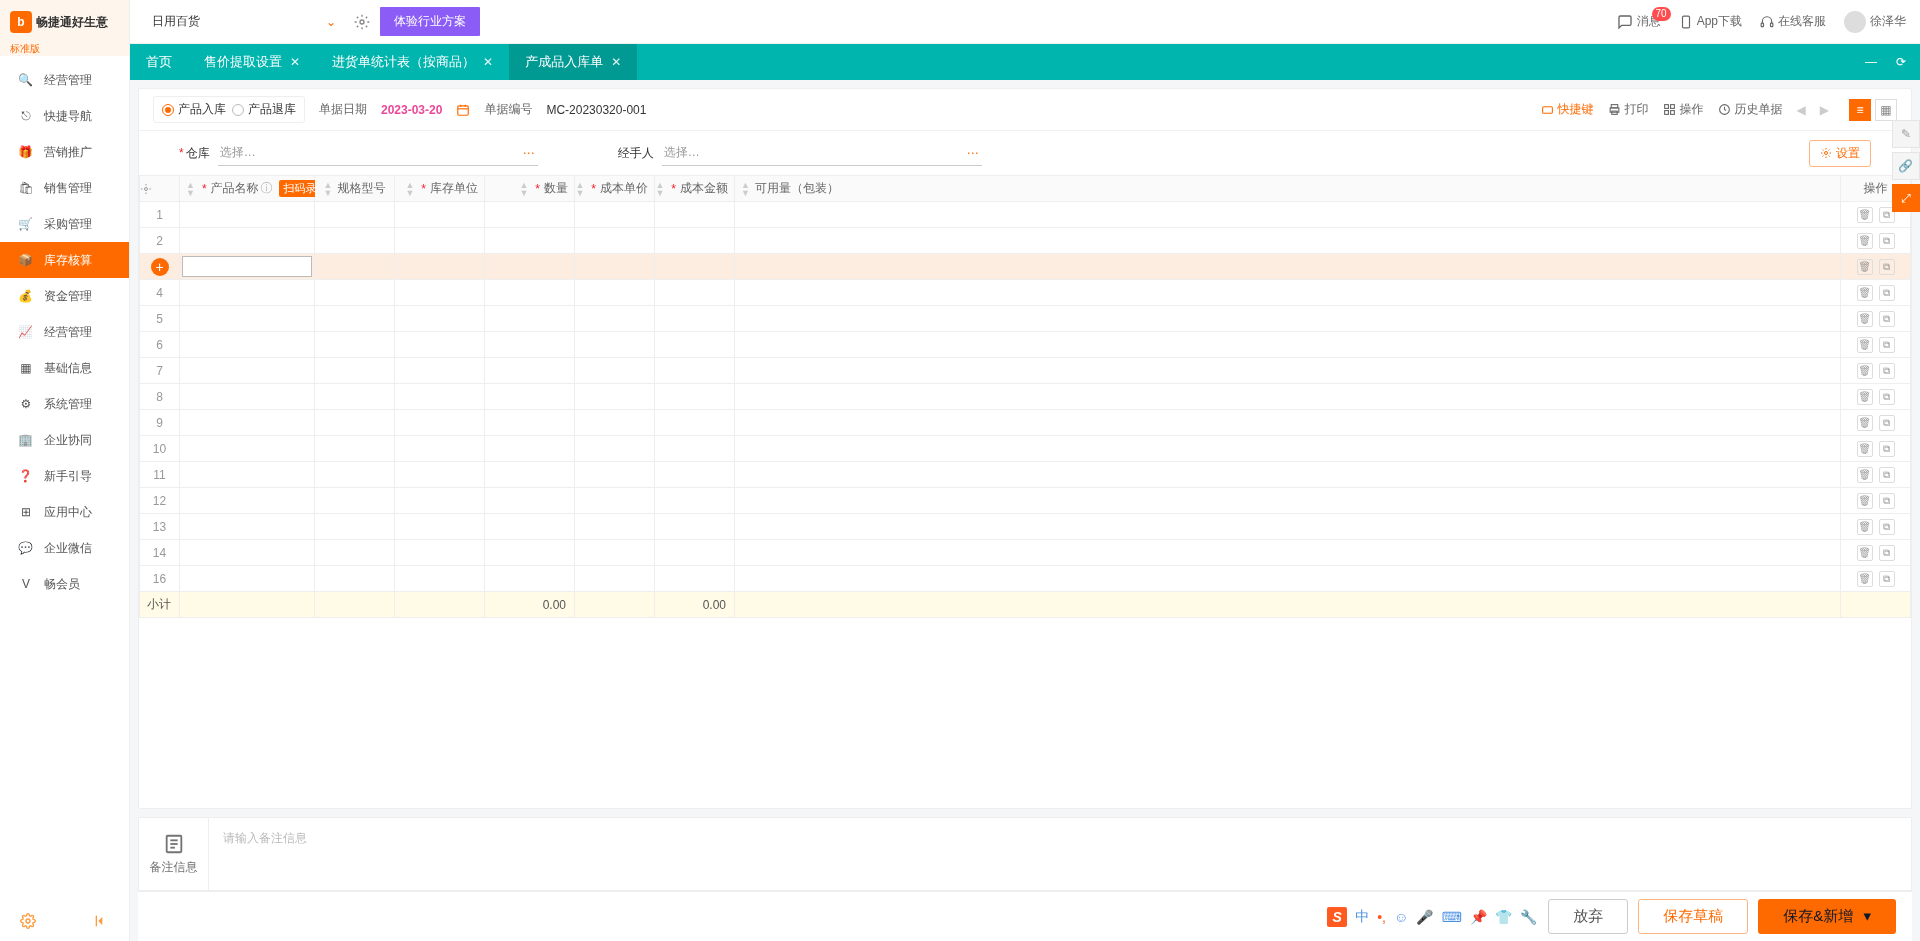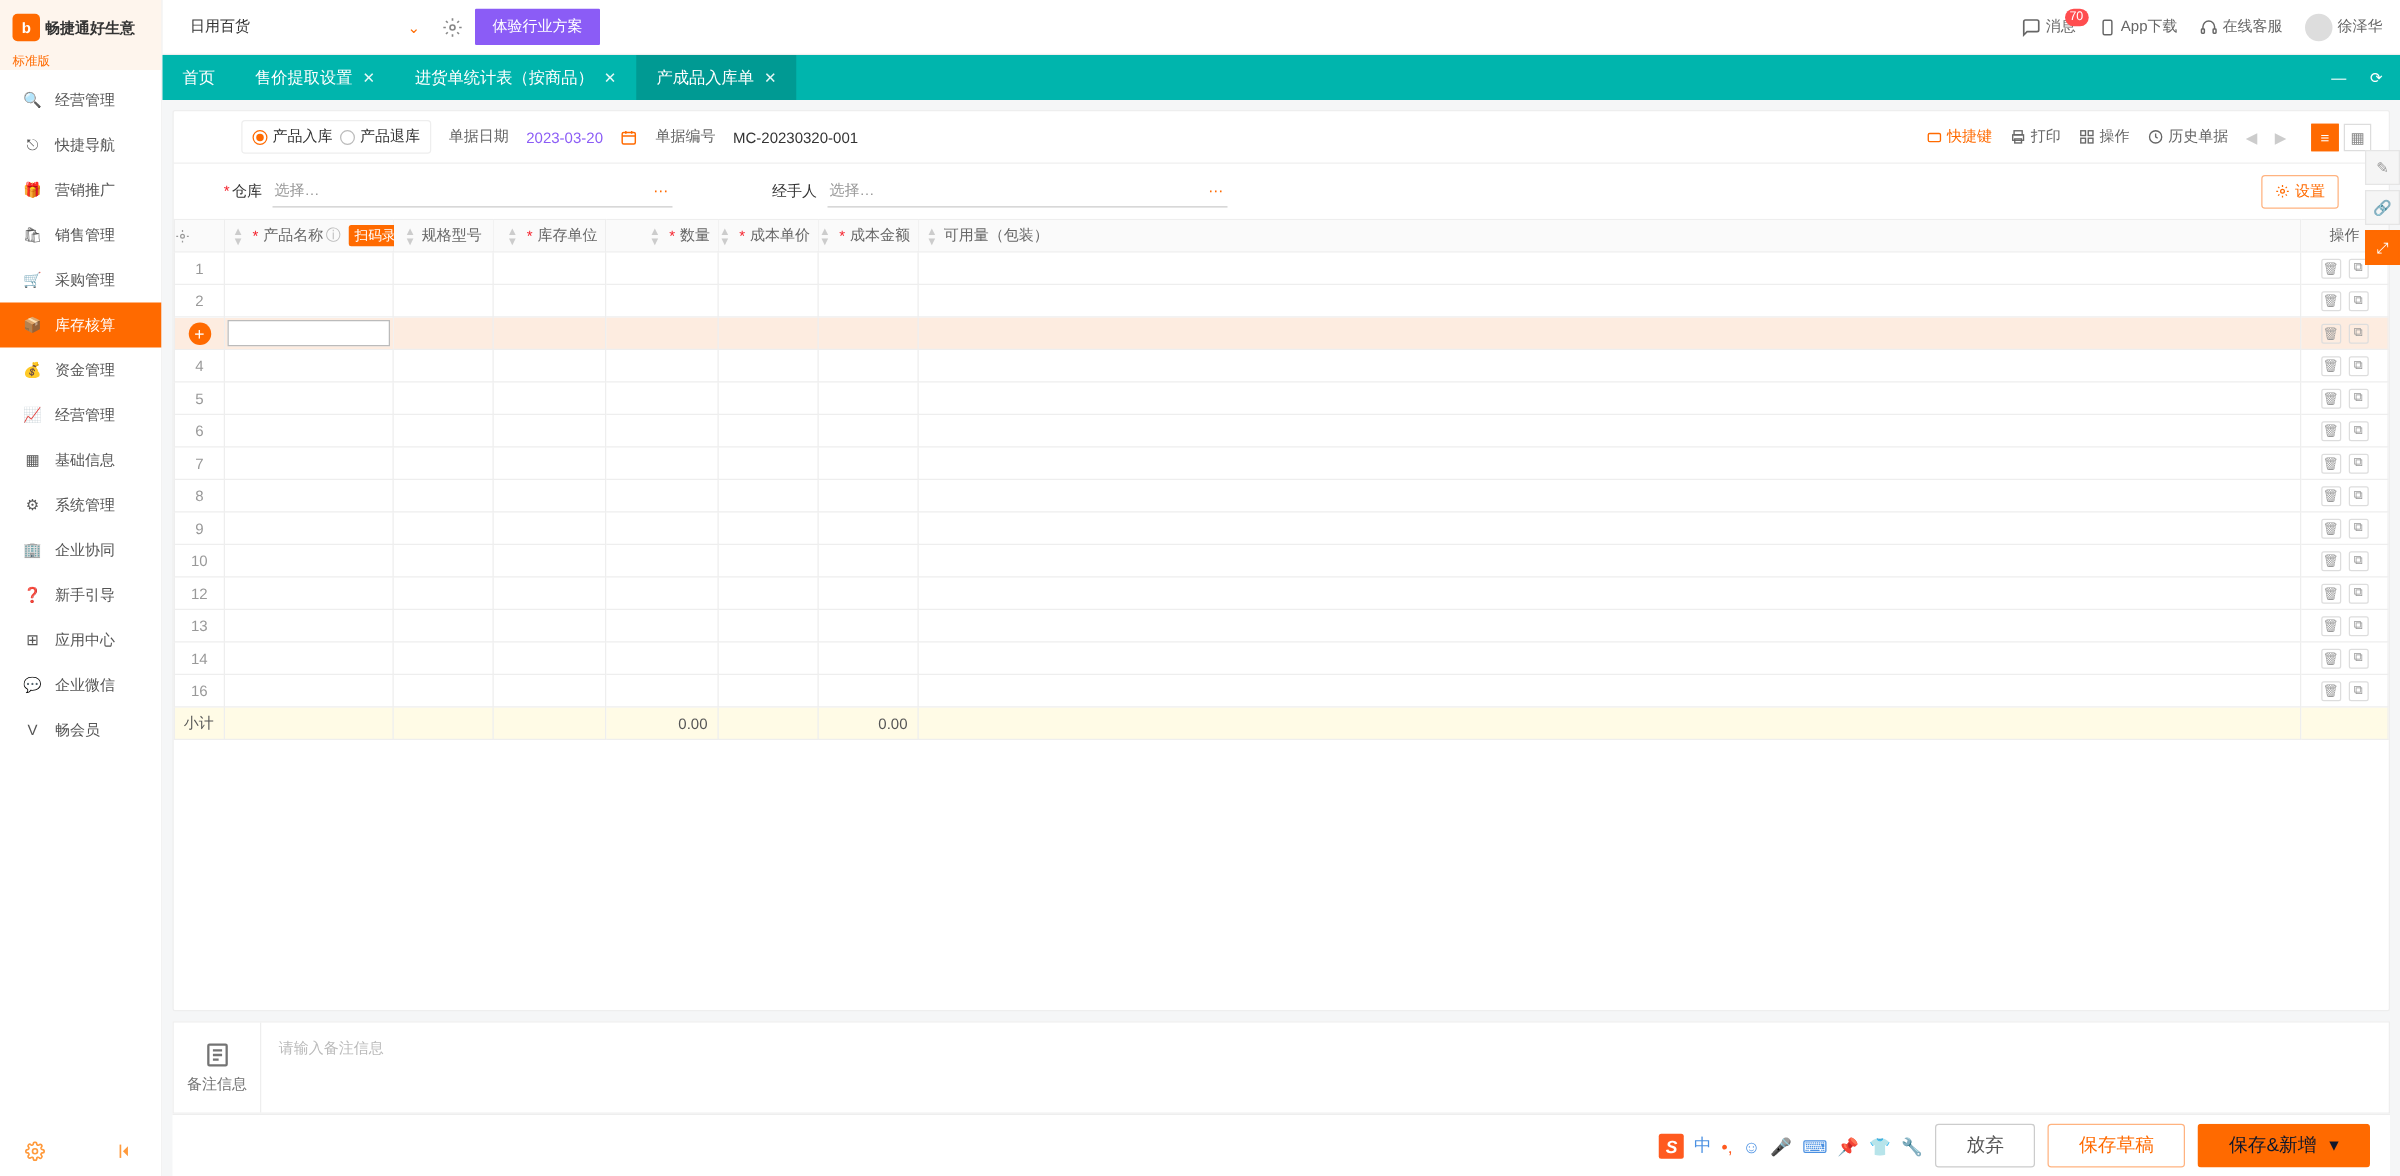--- a/index.html
+++ b/index.html
@@ -41,27 +41,27 @@
 .tabstrip-spacer { flex:1; }
 .tabstrip-actions { display:flex; align-items:center; gap:4px; padding-right:6px; }
 .ts-btn { width:26px; height:26px; display:flex; align-items:center; justify-content:center; cursor:pointer; color:#fff; }
 
 
 .content { flex:1; background:#f5f6f7; padding:8px 8px 0 8px; display:flex; flex-direction:column; min-height:0; }
 .panel { background:#fff; border:1px solid #eee; border-radius:2px; display:flex; flex-direction:column; flex:1; min-height:0; }
 
 
 .doc-head { height:42px; display:flex; align-items:center; padding:0 14px; border-bottom:1px solid #f0f0f0; gap:14px; }
-.radio-group { display:flex; align-items:center; gap:6px; border:1px solid #eee; padding:4px 8px; border-radius:3px;margin-left:40px;}
+.radio-group { display:flex; align-items:center; gap:6px; border:1px solid #eee; padding:4px 8px; border-radius:3px;}
 .radio { display:flex; align-items:center; gap:4px; cursor:pointer; }
 .radio .dot { width:12px; height:12px; border-radius:50%; border:1px solid #bbb; display:inline-block; position:relative; }
 .radio.sel .dot { border-color:#ff6a00; }
 .radio.sel .dot::after { content:""; position:absolute; inset:2px; background:#ff6a00; border-radius:50%; }
 .field-label { color:#666; }
-.field-value { color:#8b5cf6; }
+.field-value { color:#ec4899;font-weight:bold; }
 .doc-head .spacer { flex:1; }
 .doc-actions { display:flex; align-items:center; gap:14px; color:#666; }
 .da-item { display:flex; align-items:center; gap:4px; cursor:pointer; }
 .da-item.orange { color:#ff6a00; }
 .view-toggle { display:flex; gap:4px; margin-left:6px; }
 .vt { width:22px; height:22px; border:1px solid #ddd; display:flex; align-items:center; justify-content:center; cursor:pointer; color:#888; }
 .vt.active { background:#ff6a00; color:#fff; border-color:#ff6a00; }
 
 
 .filter-row { height:44px; display:flex; align-items:center; padding:0 40px; gap:10px; }
@@ -605,20 +605,36 @@
                   <td></td>
                   <td></td>
                   <td class="col-act">
                     <div class="row-actions">
                       <span>🗑</span>
                       <span>⧉</span>
                     </div>
                   </td>
                 </tr>
                 <tr>
+                  <td class="col-idx">11</td>
+                  <td></td>
+                  <td></td>
+                  <td></td>
+                  <td></td>
+                  <td></td>
+                  <td></td>
+                  <td></td>
+                  <td class="col-act">
+                    <div class="row-actions">
+                      <span>🗑</span>
+                      <span>⧉</span>
+                    </div>
+                  </td>
+                </tr>
+                <tr>
                   <td class="col-idx">12</td>
                   <td></td>
                   <td></td>
                   <td></td>
                   <td></td>
                   <td></td>
                   <td></td>
                   <td></td>
                   <td class="col-act">
                     <div class="row-actions">

